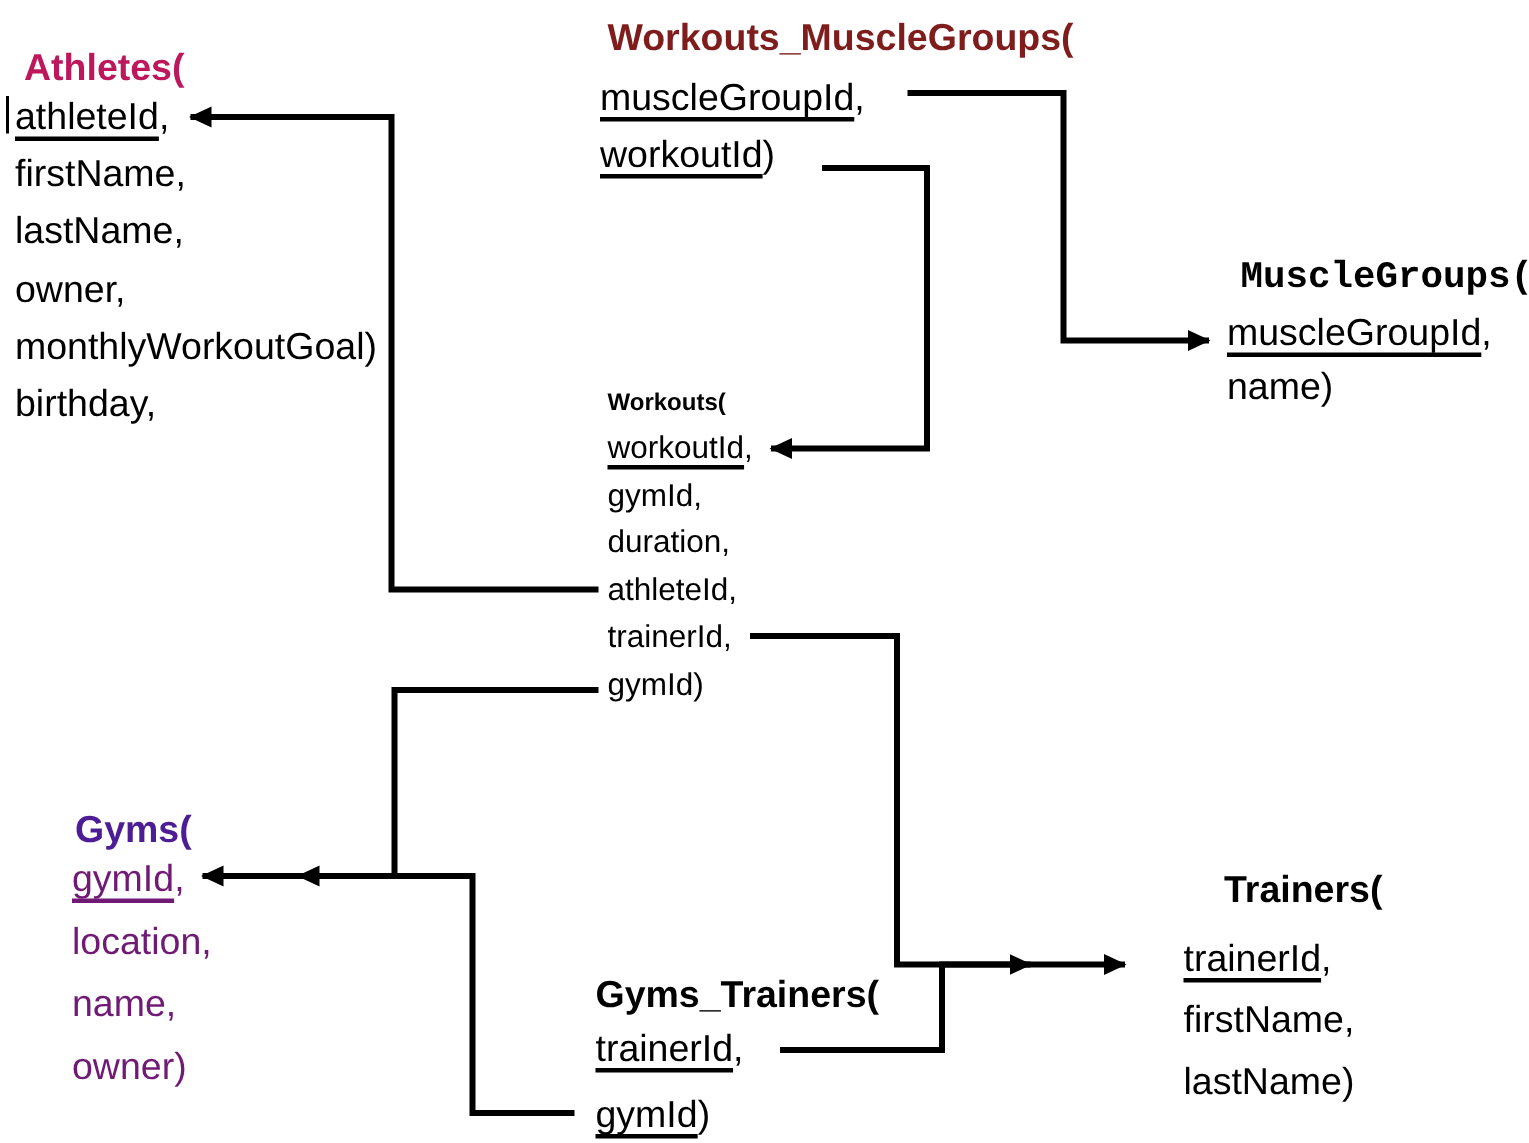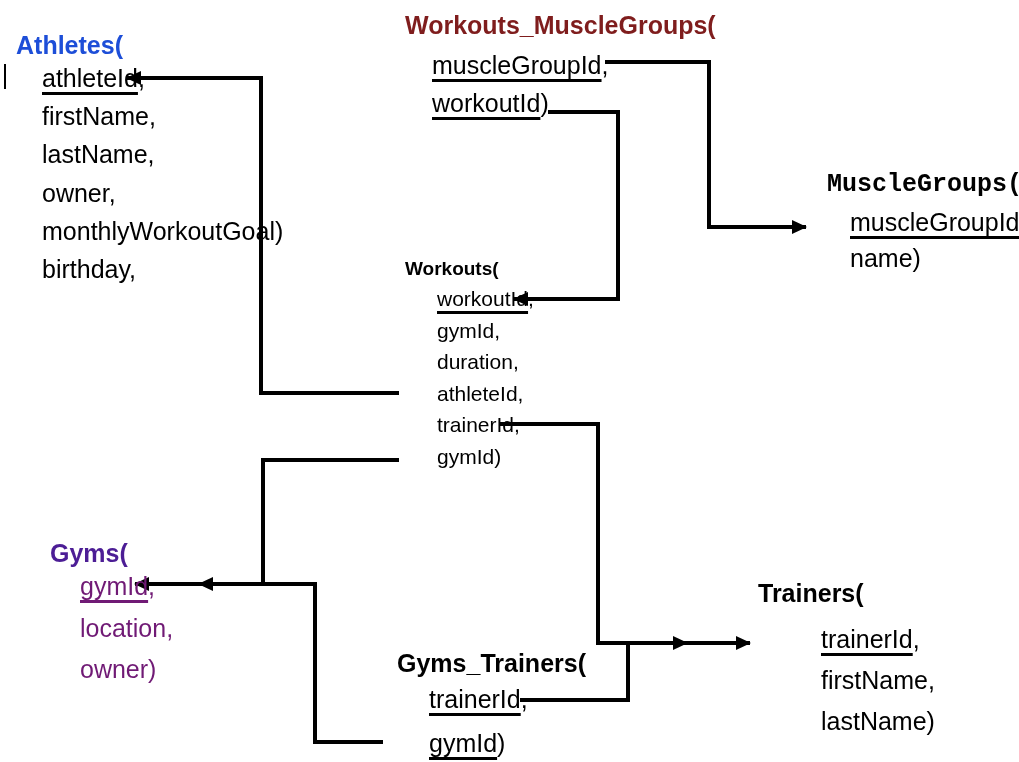--- a/index.html
+++ b/index.html
@@ -3,21 +3,21 @@
 <meta charset="utf-8">
 <style>
   html,body{margin:0;padding:0;background:#ffffff;}
   .canvas{
     position:relative;width:1019px;height:762px;background:#ffffff;color:#000;
     font-family:"Liberation Sans",sans-serif;overflow:hidden;
   }
   .connector-layer{position:absolute;left:0;top:0;width:1019px;height:762px;}
   .connector-layer polyline{fill:none;stroke:#000;stroke-width:4;}
   .table-title{position:absolute;font-weight:700;white-space:nowrap;}
-  .table-items{position:absolute;white-space:nowrap;margin-left:32px;}
+  .table-items{position:absolute;white-space:nowrap;}
   .col-row{white-space:nowrap;}
   .col-name.pk{text-decoration:underline;text-decoration-thickness:2.5px;text-underline-offset:5px;}
   .cursor-bar{position:absolute;background:#000;}
 </style>
 </head>
 <body>
 
 <div class="canvas" style="width: 1019px; height: 762px; background: rgb(255, 255, 255);">
   <svg class="connector-layer" width="1019" height="762" viewBox="0 0 1019 762" xmlns="http://www.w3.org/2000/svg">
     <defs>
@@ -27,58 +27,59 @@
     </defs>
   <polyline points="605,62 709,62 709,227 806,227" marker-end="url(#arrowhead)" stroke="#000000"></polyline>
       <polyline points="548,112 618,112 618,299 514,299" marker-end="url(#arrowhead)" stroke="#000000"></polyline>
       <polyline points="399,393 261,393 261,78 127,78" marker-end="url(#arrowhead)" stroke="#000000"></polyline>
       <polyline points="500,424 598,424 598,643 750,643" marker-end="url(#arrowhead)" stroke="#000000"></polyline>
       <polyline points="520,700 628,700 628,643 687,643" marker-end="url(#arrowhead)" stroke="#000000"></polyline>
       <polyline points="399,460 263,460 263,584 135,584" marker-end="url(#arrowhead)" stroke="#000000"></polyline>
       <polyline points="383,742 315,742 315,584 199,584" marker-end="url(#arrowhead)" stroke="#000000"></polyline>
     </svg>
   <div class="cursor-bar" style="left: 4px; top: 64px; width: 2px; height: 25px;"></div>
-<div class="table-title" style="left: 16px; top: 26px; font-size: 25px; line-height: 38.2px; color: #1d4ed8;">Athletes(</div>
+<div class="table-title" style="left: 16px; top: 26px; font-size: 25px; line-height: 38.2px; color: #be185d;">Athletes(</div>
     <div class="table-items" style="left: 10px; top: 59px; font-size: 25px; line-height: 38.2px; color: rgb(0, 0, 0);">
       <div class="col-row"><span class="col-name pk">athleteId</span><span>,</span></div>
       <div class="col-row"><span class="col-name">firstName</span><span>,</span></div>
       <div class="col-row"><span class="col-name">lastName</span><span>,</span></div>
       <div class="col-row"><span class="col-name">owner</span><span>,</span></div>
       <div class="col-row"><span class="col-name">monthlyWorkoutGoal</span><span>)</span></div>
       <div class="col-row"><span class="col-name">birthday</span><span>,</span></div>
     </div>
     <div class="table-title" style="left: 405px; top: 6px; font-size: 25px; line-height: 38px; color: #7f1d1d; text-align: center;">Workouts_MuscleGroups(</div>
     <div class="table-items" style="left: 400px; top: 46px; font-size: 25px; line-height: 38px; color: rgb(0, 0, 0);">
       <div class="col-row"><span class="col-name pk">muscleGroupId</span><span>,</span></div>
       <div class="col-row"><span class="col-name pk">workoutId</span><span>)</span></div>
     </div>
     <div class="table-title" style="left: 827px; top: 167px; font-size: 25px; line-height: 36px; color: rgb(0, 0, 0); font-family: Liberation Mono, monospace;">MuscleGroups(</div>
     <div class="table-items" style="left: 818px; top: 204px; font-size: 25px; line-height: 36px; color: rgb(0, 0, 0);">
       <div class="col-row"><span class="col-name pk">muscleGroupId</span><span>,</span></div>
       <div class="col-row"><span class="col-name">name</span><span>)</span></div>
     </div>
-    <div class="table-title" style="left: 405px; top: 253px; font-size: 19px; line-height: 31.5px; color: rgb(0, 0, 0);">Workouts(</div>
+    <div class="table-title" style="left: 405px; top: 253px; font-size: 16px; line-height: 31.5px; color: rgb(0, 0, 0);">Workouts(</div>
     <div class="table-items" style="left: 405px; top: 283px; font-size: 21px; line-height: 31.5px; color: rgb(0, 0, 0);">
       <div class="col-row"><span class="col-name pk">workoutId</span><span>,</span></div>
       <div class="col-row"><span class="col-name">gymId</span><span>,</span></div>
       <div class="col-row"><span class="col-name">duration</span><span>,</span></div>
       <div class="col-row"><span class="col-name">athleteId</span><span>,</span></div>
       <div class="col-row"><span class="col-name">trainerId</span><span>,</span></div>
       <div class="col-row"><span class="col-name">gymId</span><span>)</span></div>
     </div>
     <div class="table-title" style="left: 50px; top: 533px; font-size: 25px; line-height: 41.5px; color: #4c1d95;">Gyms(</div>
     <div class="table-items" style="left: 48px; top: 566px; font-size: 25px; line-height: 41.5px; color: #701a75;">
       <div class="col-row"><span class="col-name pk">gymId</span><span>,</span></div>
       <div class="col-row"><span class="col-name">location</span><span>,</span></div>
+      <div class="col-row"><span class="col-name">name</span><span>,</span></div>
       <div class="col-row"><span class="col-name">owner</span><span>)</span></div>
     </div>
     <div class="table-title" style="left: 397px; top: 641px; font-size: 25px; line-height: 44px; color: rgb(0, 0, 0);">Gyms_Trainers(</div>
     <div class="table-items" style="left: 397px; top: 677px; font-size: 25px; line-height: 44px; color: rgb(0, 0, 0);">
       <div class="col-row"><span class="col-name pk">trainerId</span><span>,</span></div>
       <div class="col-row"><span class="col-name pk">gymId</span><span>)</span></div>
     </div>
-    <div class="table-title" style="left: 758px; top: 573px; font-size: 25px; line-height: 41px; color: rgb(0, 0, 0);">Trainers(</div>
+    <div class="table-title" style="left: 816px; top: 573px; font-size: 25px; line-height: 41px; color: rgb(0, 0, 0);">Trainers(</div>
     <div class="table-items" style="left: 789px; top: 619px; font-size: 25px; line-height: 41px; color: rgb(0, 0, 0);">
       <div class="col-row"><span class="col-name pk">trainerId</span><span>,</span></div>
       <div class="col-row"><span class="col-name">firstName</span><span>,</span></div>
       <div class="col-row"><span class="col-name">lastName</span><span>)</span></div>
     </div>
   </div>
 
 </body></html>

